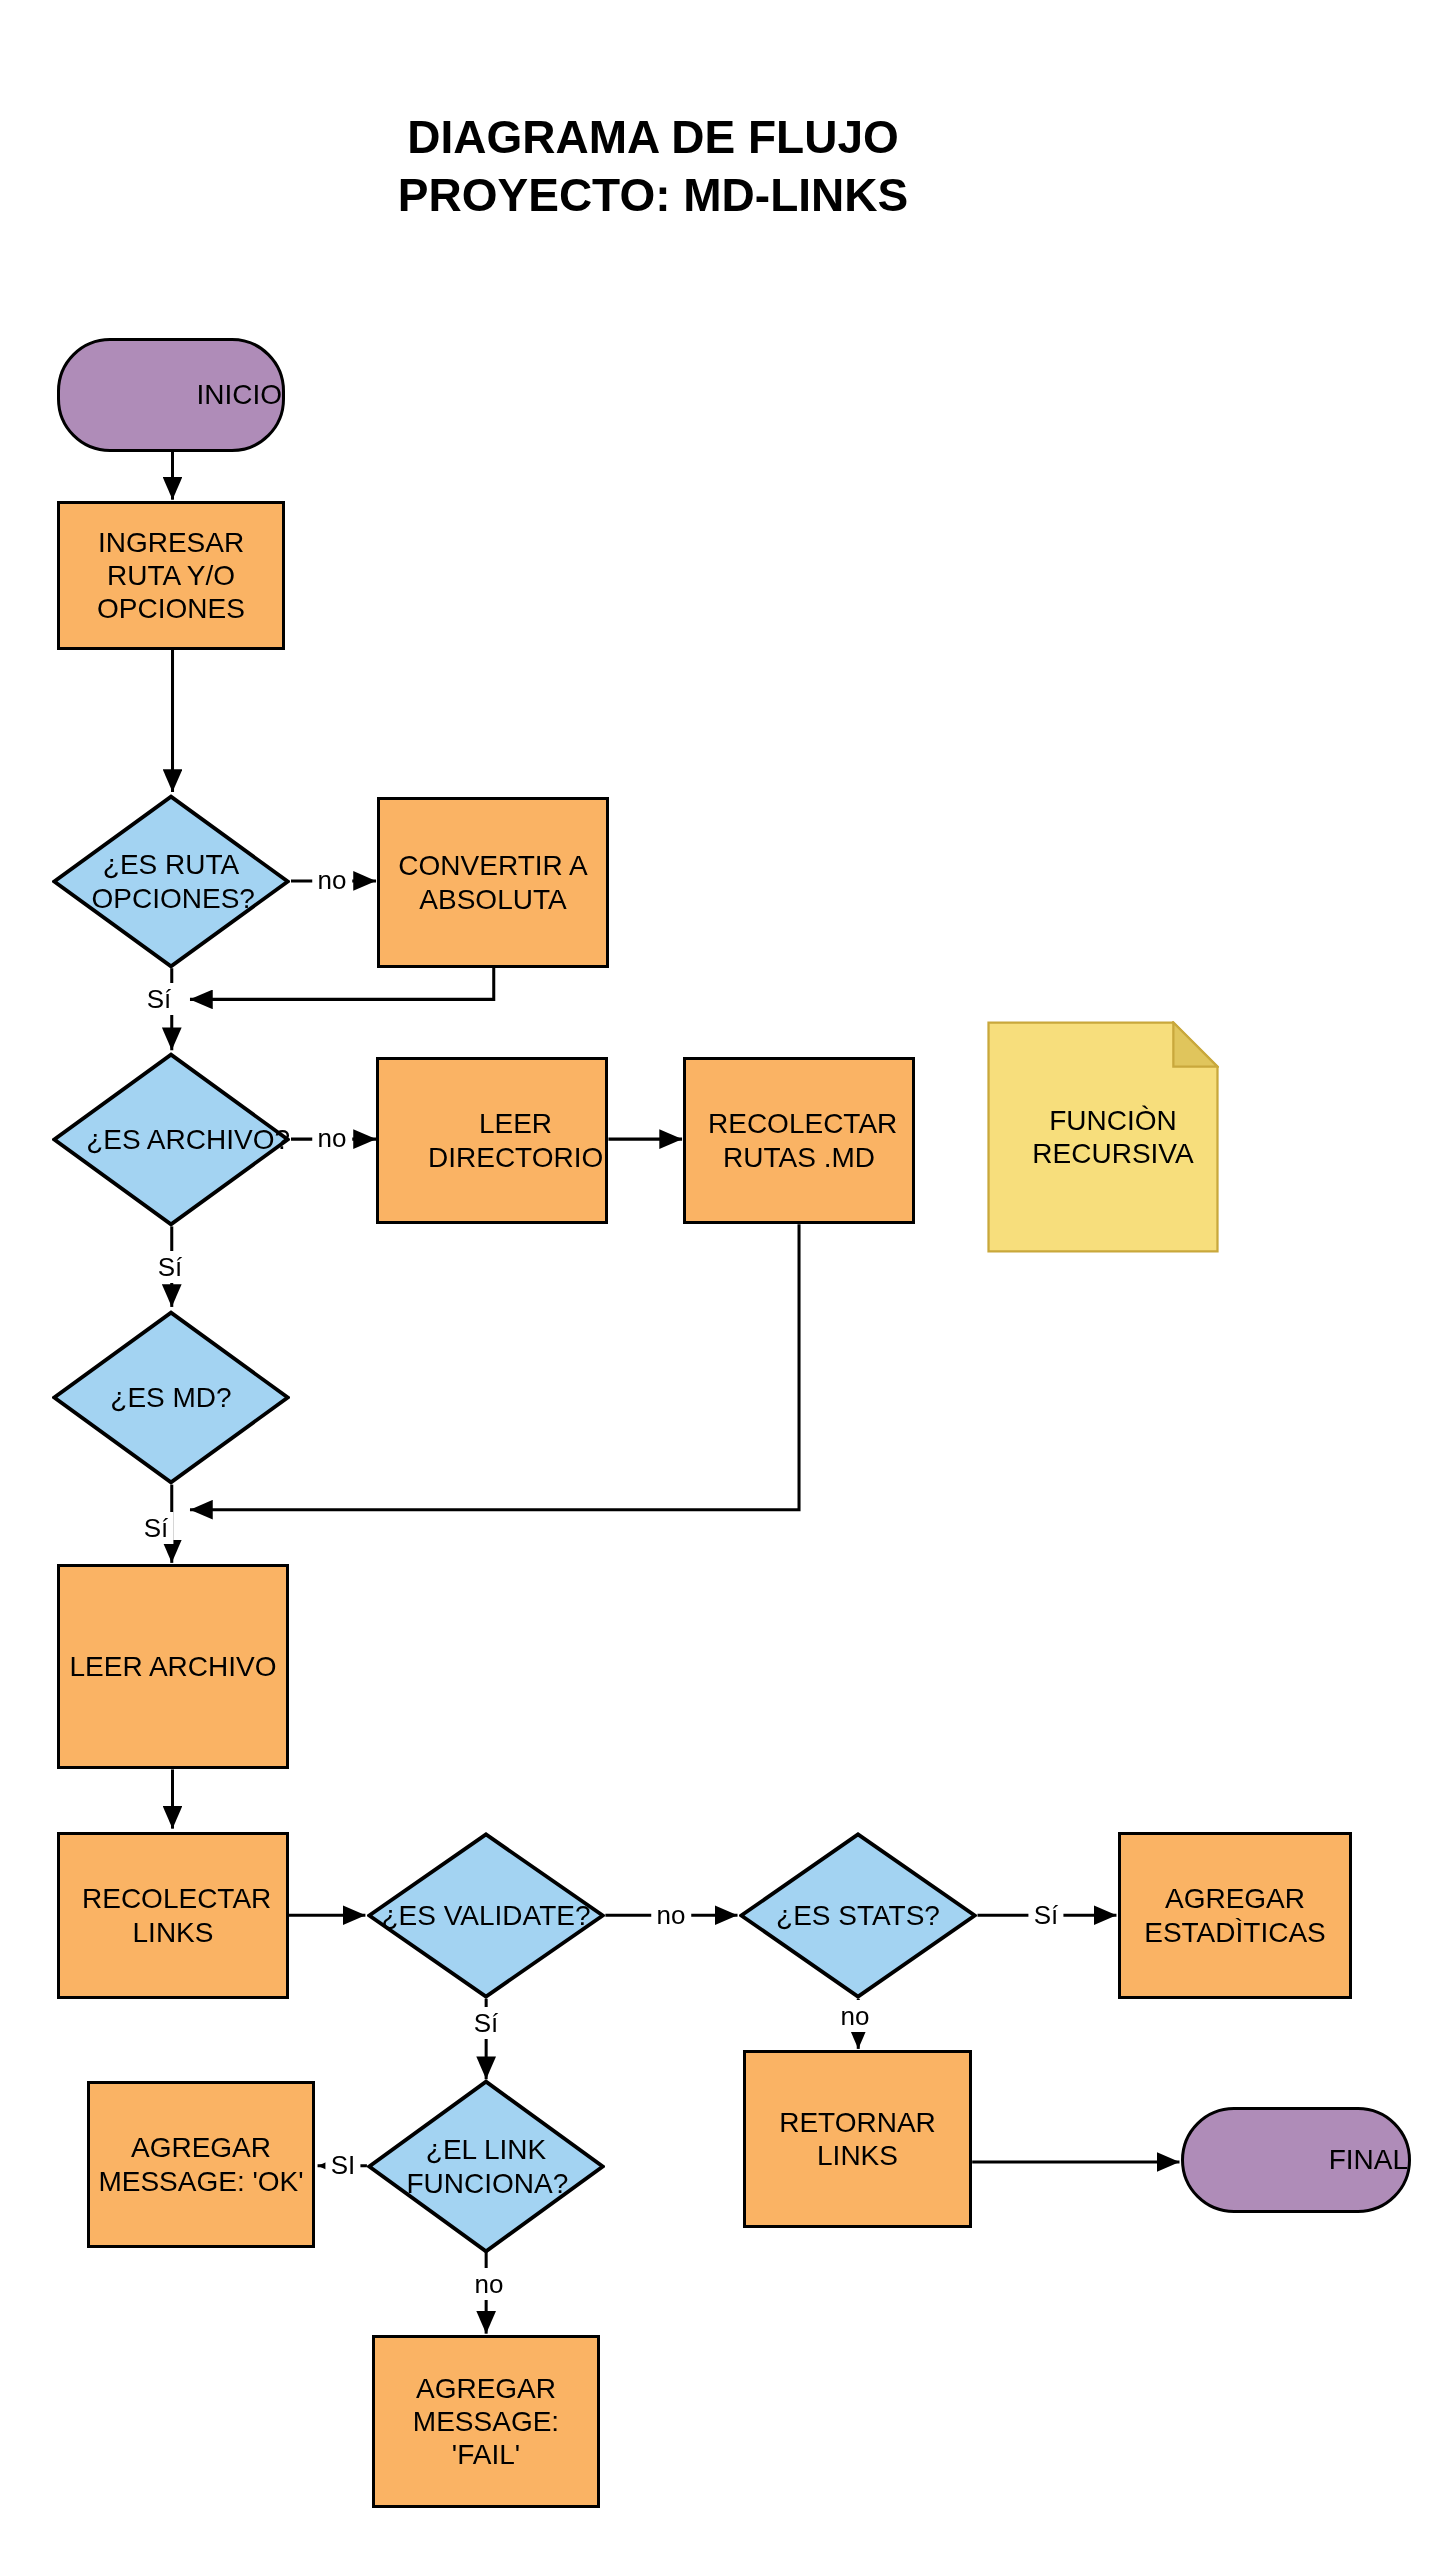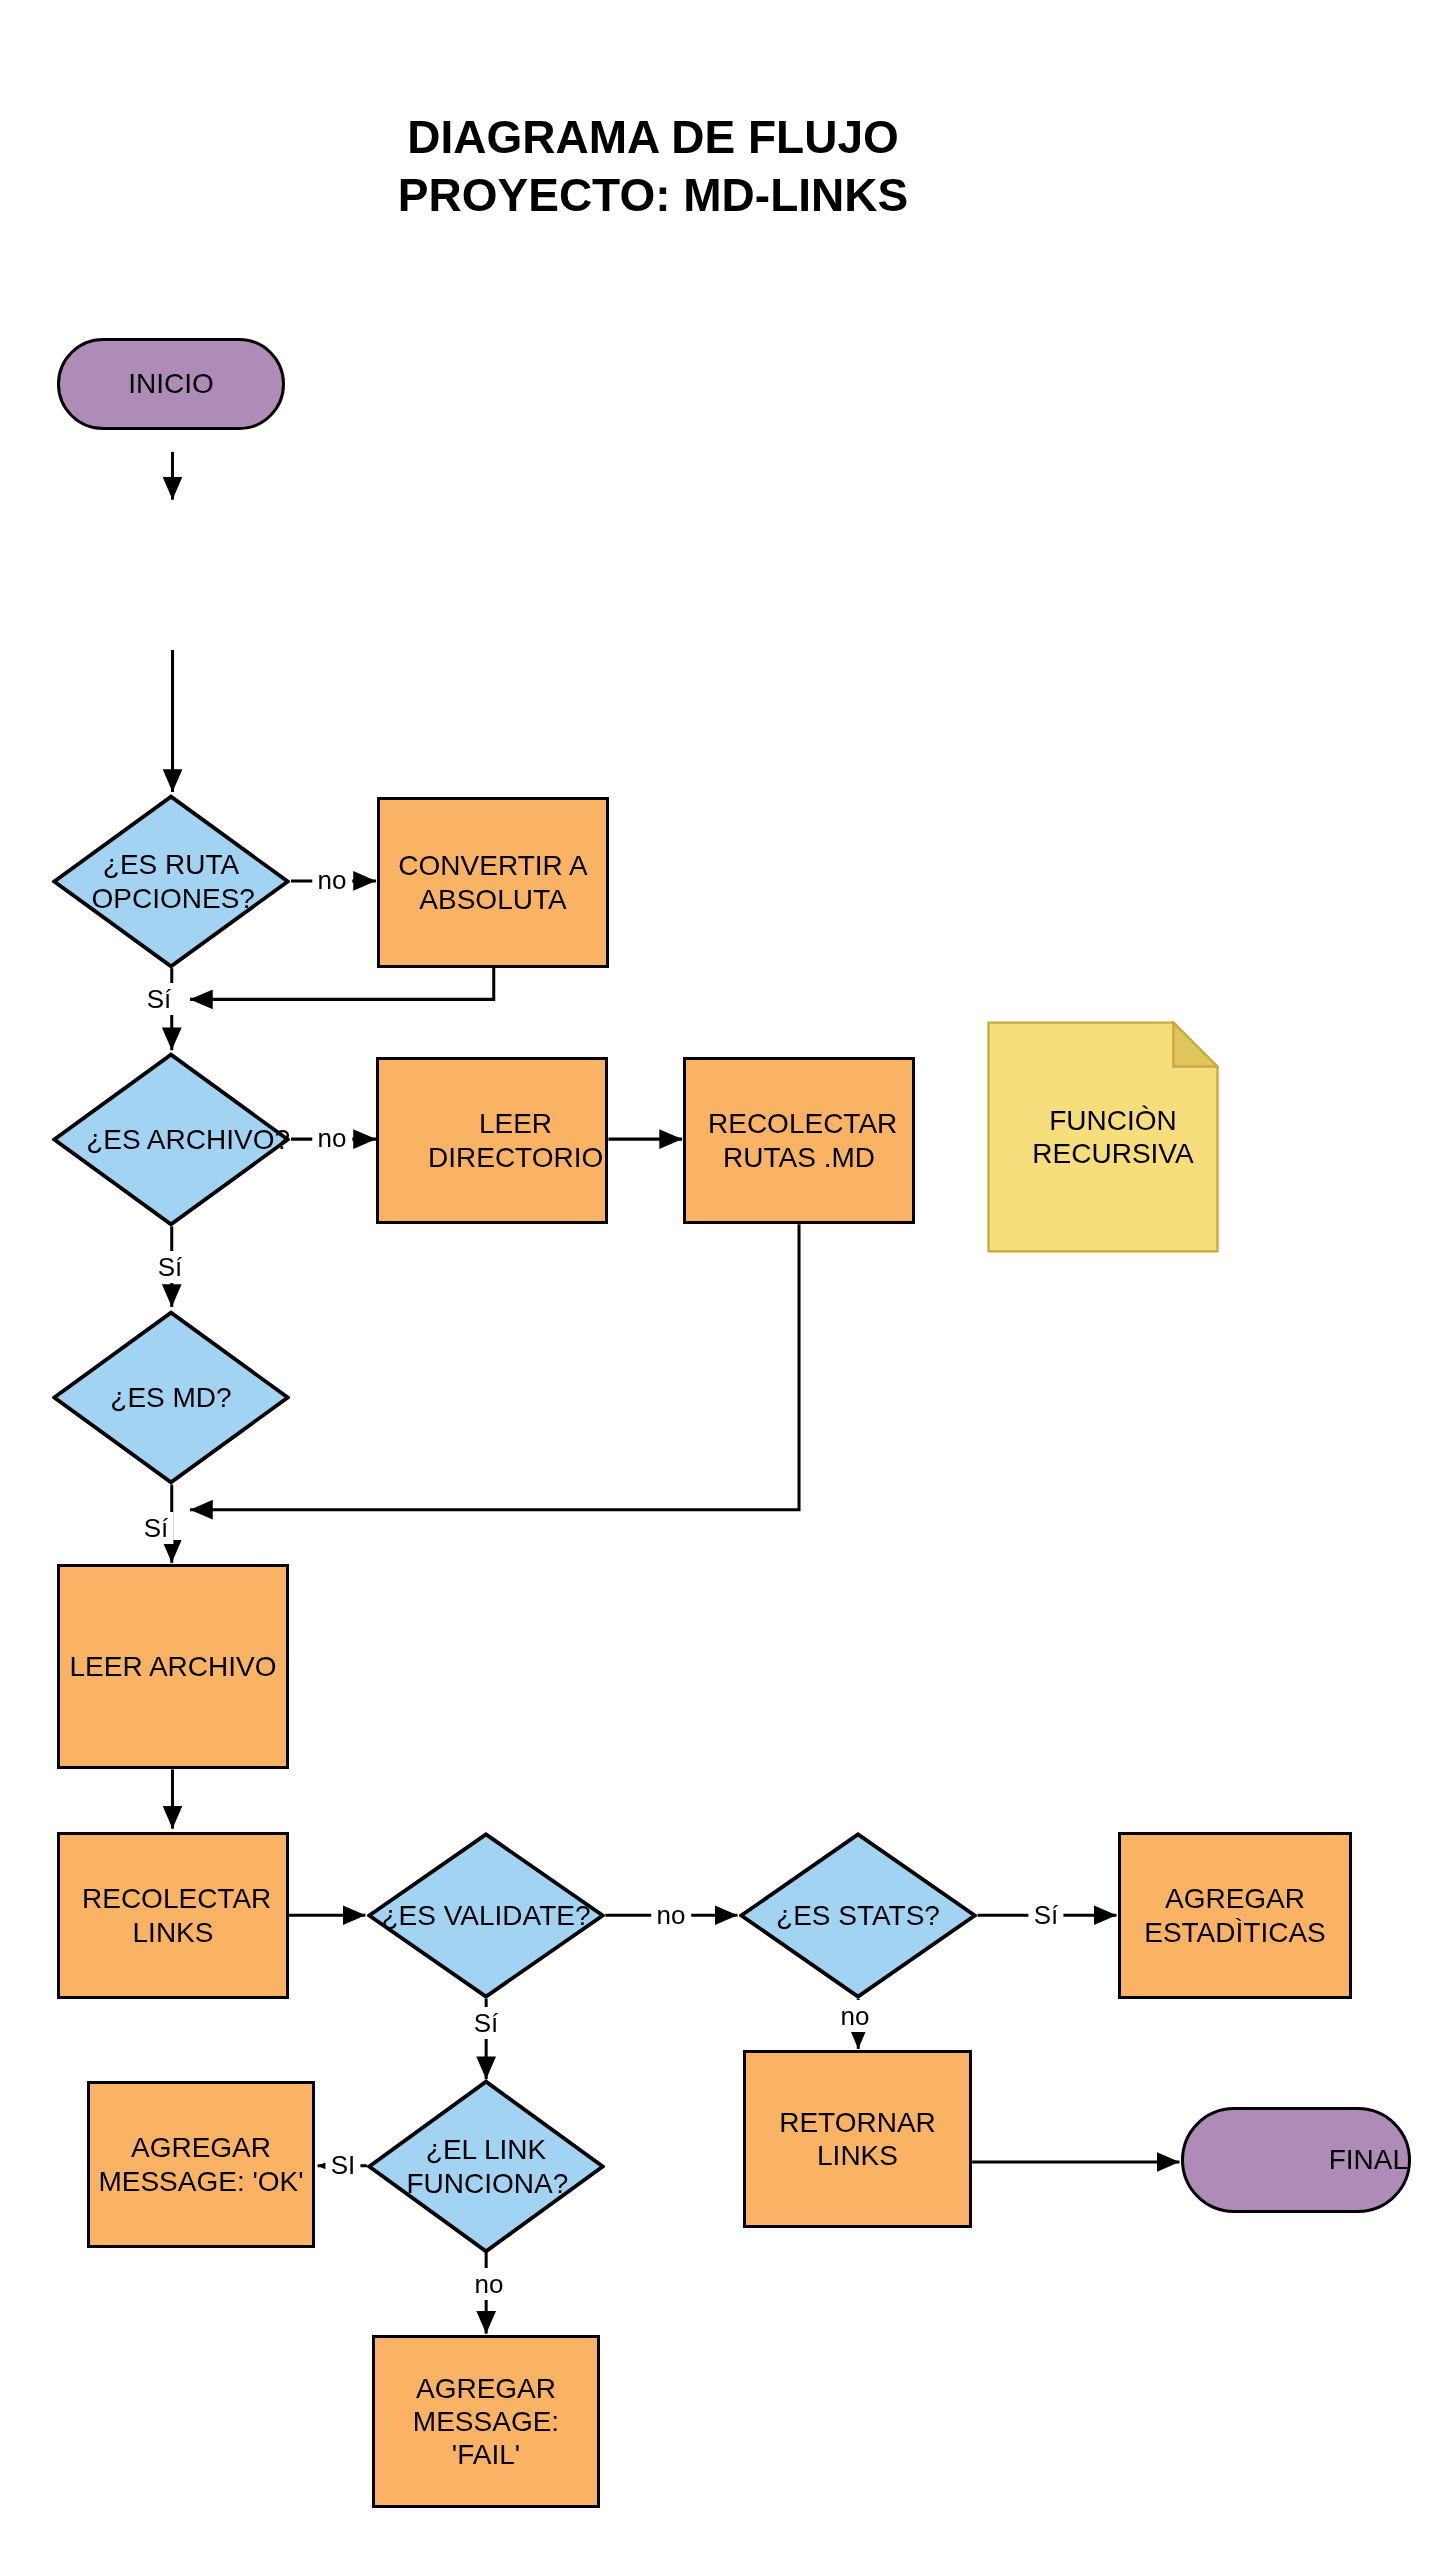--- a/index.html
+++ b/index.html
@@ -70,24 +70,27 @@
       <path d="M640,2964 L640,3073" marker-end="url(#ah)"></path>
       <path d="M1280,2847 L1553,2847" marker-end="url(#ah)"></path>
     </g>
   </svg>
 
   <div id="title">
     <div>DIAGRAMA DE FLUJO</div>
     <div>PROYECTO: MD-LINKS</div>
   </div>
 
-  <div class="node terminator" style="left:57px;top:338px;width:228px;height:92px;">
+  <div class="node terminator" style="left:57px;top:338px;width:228px;height:114px;justify-content:flex-end;">
     <span class="lbl">INICIO</span>
   </div>
 
+  <div class="node process" style="left:57px;top:501px;width:228px;height:149px;">
+    <span class="lbl w260">INGRESAR RUTA Y/O OPCIONES</span>
+  </div>
 
   <div class="node diamond" style="left:52px;top:794px;width:238px;height:175px;">
     <svg viewBox="0 0 314 230">
       <polygon points="157,3 311,115 157,227 3,115" fill="var(--decision-fill)" stroke="var(--stroke)" stroke-width="5"></polygon>
     </svg>
     <span class="lbl w210">¿ES RUTA OPCIONES?</span>
   </div>
 
   <div class="node process" style="left:377px;top:797px;width:232px;height:171px;">
     <span class="lbl w250">CONVERTIR A ABSOLUTA</span>

